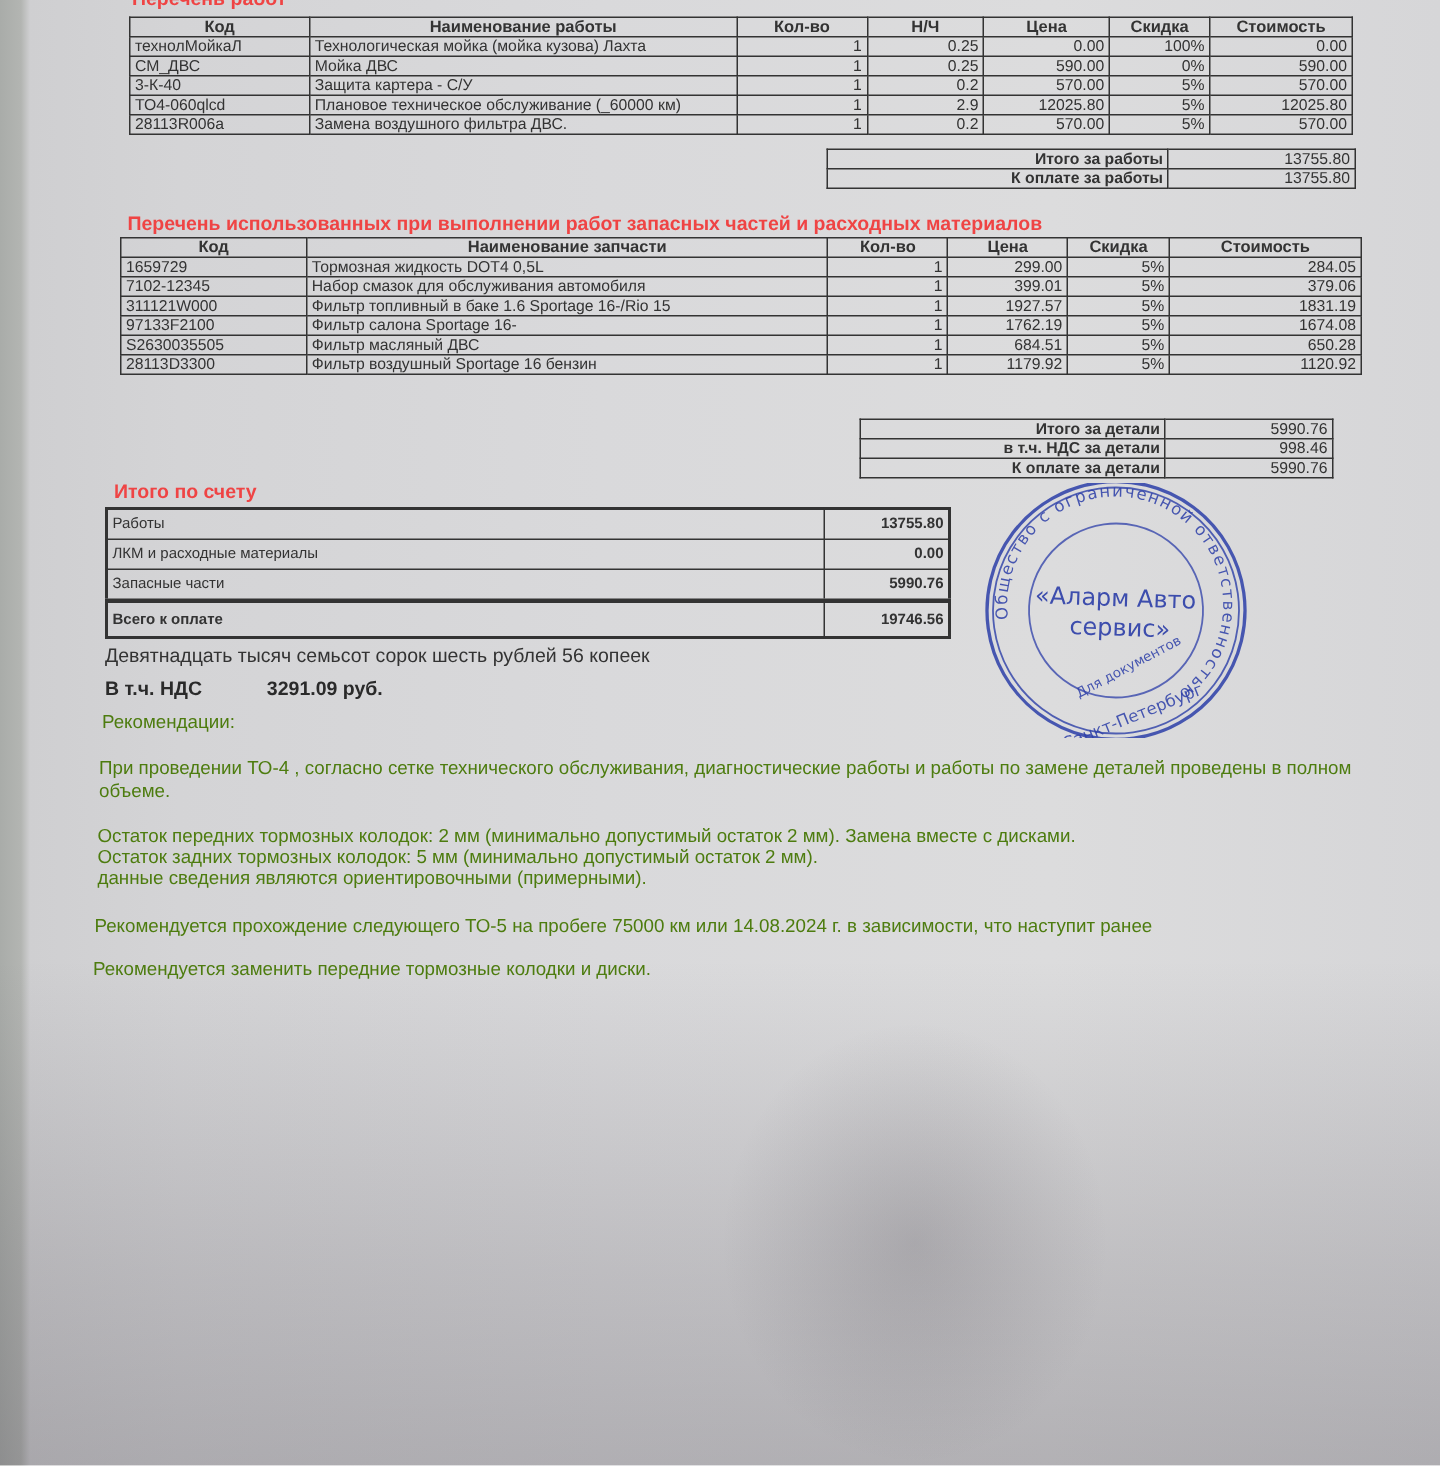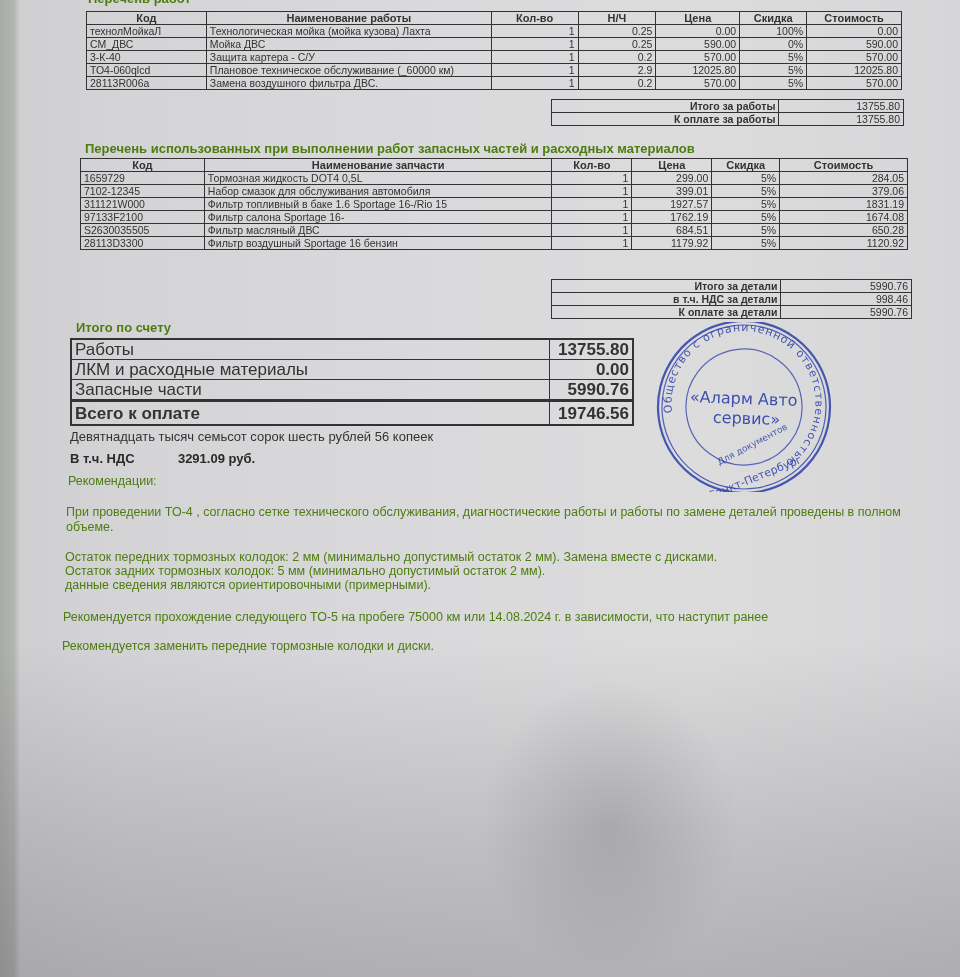--- a/index.html
+++ b/index.html
@@ -16,23 +16,23 @@
   .shade2 {
     position:absolute; left:480px; top:680px; width:260px; height:297px;
     background: radial-gradient(ellipse at center, rgba(60,55,65,0.18), rgba(0,0,0,0) 70%);
     pointer-events:none;
   }
   .abs { position:absolute; }
   table { border-collapse:collapse; font-size:10.5px; color:#333; }
   td, th { border:1px solid #333; padding:0 3px; height:12px; line-height:12px; white-space:nowrap; overflow:hidden; }
   th { font-weight:bold; font-size:11px; text-align:center;margin-top:24px; }
   td.r { text-align:right; }
-  .sectitle { font-weight:bold; font-size:13px; color:#4d7c0f; }
+  .sectitle { font-weight:bold; font-size:13px; color:#ef4444; }
   .summary { border:2px solid #333; font-size:13px; }
-  .summary td { height:19px; line-height:19px; font-size:17px;margin-top:18px; }
+  .summary td { height:19px; line-height:19px; font-size:10px;margin-top:18px; }
   .summary td.v { font-weight:bold; text-align:right; }
   .summary tr.total td { height:22px; font-weight:bold; border-top:3px solid #333; }
   .txt { font-size:12.5px; color:#4d7c0f; }
   .stamp { position:absolute; left:650px; top:322px; width:188px; height:170px; }
 </style>
 </head>
 <body>
 
 <div class="shade"></div>
 <div class="shade2"></div>
@@ -188,21 +188,21 @@
     <td>28113D3300</td>
     <td>Фильтр воздушный Sportage 16 бензин</td>
     <td class="r">1</td>
     <td class="r">1179.92</td>
     <td class="r">5%</td>
     <td class="r">1120.92</td>
   </tr>
 </tbody>
   </table>
 
-<table class="abs" style="left:551px; top:279px; width:361px;">
+<table class="abs" style="left:573px; top:279px; width:316px;">
   <colgroup>
       <col style="width:230px">
       <col style="width:131px">
     </colgroup>
   <tbody>
       <tr>
     <td class="r" style="font-weight:bold;">Итого за детали</td>
     <td class="r">5990.76</td>
   </tr>
   <tr>

